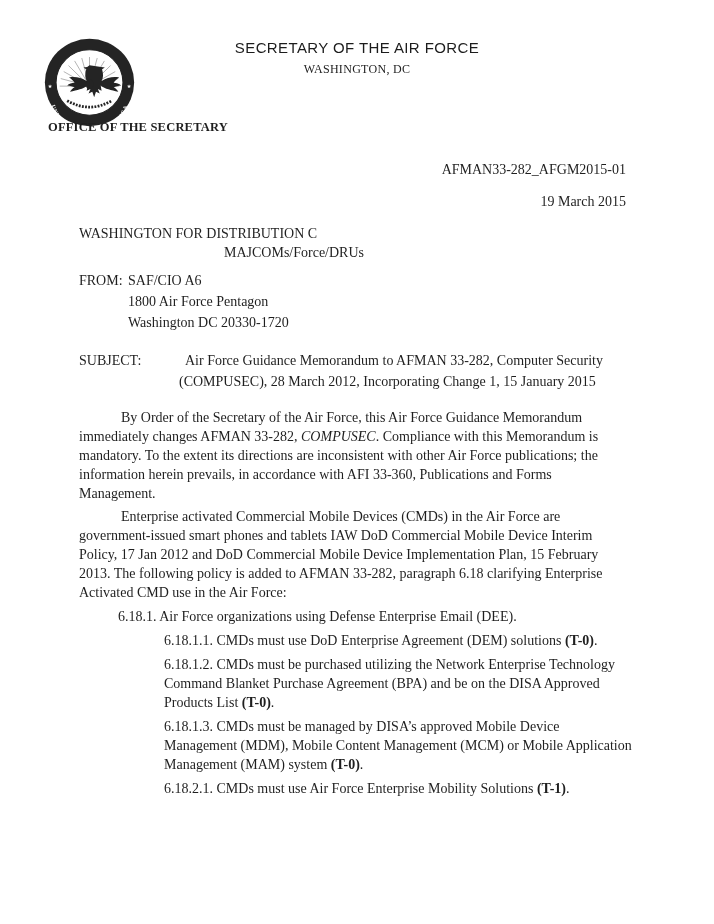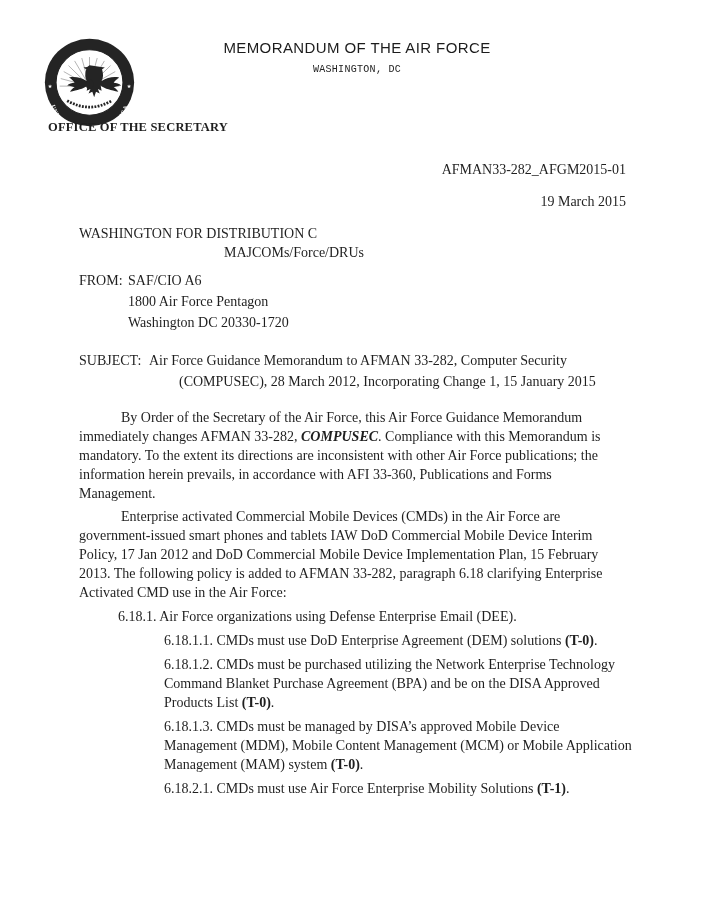--- a/index.html
+++ b/index.html
@@ -35,22 +35,22 @@
     letter-spacing: 0.4px;
     color: #1c1c1c;
     line-height: 18px;
   }
   .dept-loc {
     position: absolute;
     top: 63px;
     left: 0;
     right: 0;
     text-align: center;
-    font-family: Liberation Mono, monospace;
-    font-size: 10px;
+    font-family: Liberation Serif, serif;
+    font-size: 12px;
     letter-spacing: 0.3px;
     color: #222;
     line-height: 13px;
   }
   .office {
     position: absolute;
     left: 48px;
     top: 120px;
     font-weight: bold;
     font-size: 12.5px;
@@ -66,37 +66,37 @@
     width: 547px;
   }
   .right { text-align: right; }
   .doc-date { margin-top: 13px; }
   .memo-for { margin-top: 13px; }
   .distribution { margin-left: 145px; }
 
   .kv { display: flex; align-items: flex-start; }
   .from-block { margin-top: 8px; line-height: 21px; }
   .from-block .k { width: 49px; flex: none; }
-  .subject-block { margin-top: 17px; line-height: 21px; }
+  .subject-block { margin-top: 17px; line-height: 21px; gap: 36px; }
   .subject-block .k { width: 70px; flex: none; }
   .subject-l2 { margin-left: 100px; line-height: 21px; }
 
   .para {
     margin: 0;
     margin-top: 16px;
     text-indent: 42px;
   }
   .para.second { margin-top: 4px; }
 
   .item { margin-top: 5px; }
   .item.l1 { margin-left: 39px; }
   .item.l2 { margin-left: 85px; margin-right: -10px; }
 
   .item b, .para b { font-weight: bold; }
-  .para em { font-style: italic; font-weight: bold; }
+  .para em { font-style: italic; }
 </style>
 </head>
 <body>
 
 <div class="page">
 
   <svg class="seal" viewBox="0 0 100 100" preserveAspectRatio="none" aria-hidden="true">
     <circle cx="50" cy="50" r="48" fill="#242424"></circle>
     <circle cx="50" cy="50" r="36" fill="#ffffff" stroke="#242424" stroke-width="1.2"></circle>
 
@@ -136,21 +136,21 @@
     <text font-family="Liberation Serif, serif" font-size="6.6" font-weight="bold" fill="#ffffff" letter-spacing="1.1">
       <textPath href="#arcTop" startOffset="50%" text-anchor="middle">DEPARTMENT OF DEFENSE</textPath>
     </text>
     <text font-family="Liberation Serif, serif" font-size="6.2" font-weight="bold" fill="#ffffff" letter-spacing="0.9">
       <textPath href="#arcBottom" startOffset="50%" text-anchor="middle">UNITED STATES OF AMERICA</textPath>
     </text>
     <text x="7.5" y="55.5" font-size="5.5" fill="#ffffff" text-anchor="middle">★</text>
     <text x="92.5" y="55.5" font-size="5.5" fill="#ffffff" text-anchor="middle">★</text>
   </svg>
 
-  <div class="dept-title">MEMORANDUM OF THE AIR FORCE</div>
+  <div class="dept-title">SECRETARY OF THE AIR FORCE</div>
   <div class="dept-loc">WASHINGTON, DC</div>
   <div class="office">OFFICE OF THE SECRETARY</div>
 
   <div class="content">
 
     <div class="right">AFMAN33-282_AFGM2015-01</div>
     <div class="right doc-date">19 March 2015</div>
 
     <div class="memo-for">WASHINGTON FOR DISTRIBUTION C</div>
     <div class="distribution">MAJCOMs/Force/DRUs</div>

